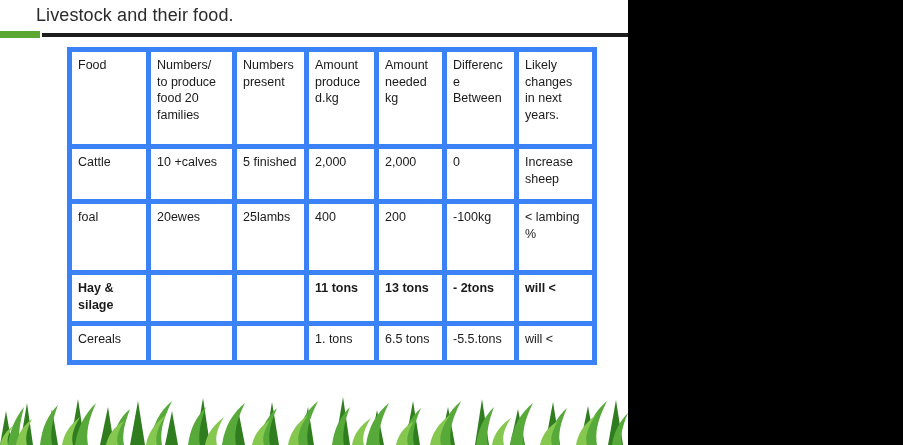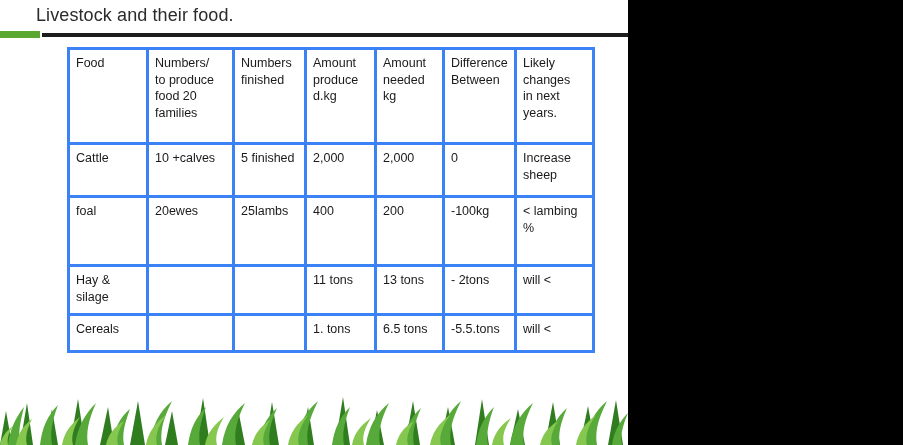--- a/index.html
+++ b/index.html
@@ -61,21 +61,21 @@
     top: 47px;
     width: 525px;
   }
   table.data {
     border-collapse: collapse;
     width: 525px;
     table-layout: fixed;
     background: #ffffff;
   }
   table.data td {
-    border: 3px solid #3b82f6;
+    border: 5px solid #3b82f6;
     font-size: 12.5px;
     color: #1a1a1a;
     padding: 5px 5px 5px 6px;
     vertical-align: top;
     line-height: 1.32;
     word-wrap: break-word;
   }
   table.data tr.header-row td {
     vertical-align: top;
   }
@@ -85,21 +85,21 @@
   col.c3 { width: 70px; }
   col.c4 { width: 68px; }
   col.c5 { width: 72px; }
   col.c6 { width: 78px; }
 
   tr.r-header td { height: 82px; }
   tr.r-horse td { height: 40px; }
   tr.r-cattle td { height: 40px; }
   tr.r-sheep td { height: 56px; }
   tr.r-straw td { height: 24px; }
-  tr.r-hay td { height: 36px; }
+  tr.r-hay td { height: 36px; font-weight: bold; }
   tr.r-cereals td { height: 24px; }
 
   .header-label {
     display: block;
   }
   #grass {
     position: absolute;
     left: 0;
     bottom: 0;
     width: 628px;
@@ -145,21 +145,21 @@
             <span class="header-label">Food</span>
           </td>
           <td>
             <span class="header-label">Numbers/</span>
             <span class="header-label">to produce</span>
             <span class="header-label">food 20</span>
             <span class="header-label">families</span>
           </td>
           <td>
             <span class="header-label">Numbers</span>
-            <span class="header-label">finished</span>
+            <span class="header-label">present</span>
           </td>
           <td>
             <span class="header-label">Amount</span>
             <span class="header-label">produce</span>
             <span class="header-label">d.kg</span>
           </td>
           <td>
             <span class="header-label">Amount</span>
             <span class="header-label">needed</span>
             <span class="header-label">kg</span>

